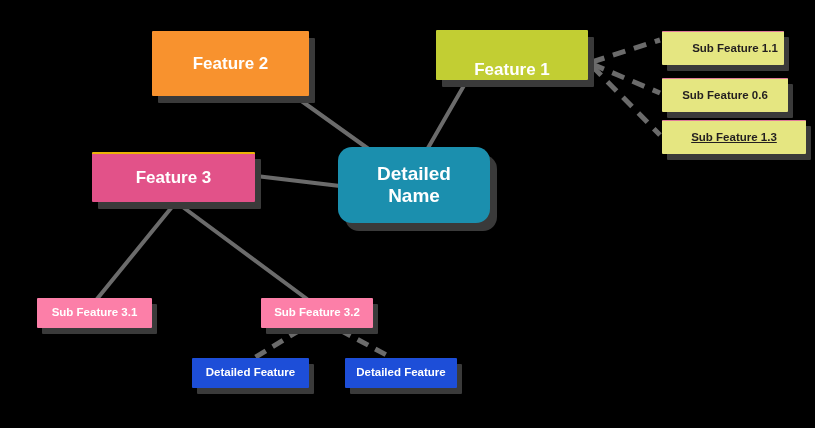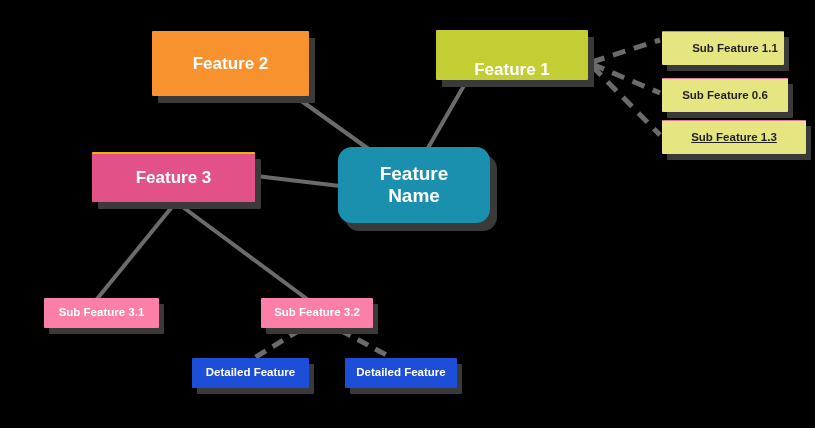--- a/index.html
+++ b/index.html
@@ -132,26 +132,26 @@
   <div class="node n-sub-yellow" style="left:662px; top:120px; width:144px; height:34px;text-decoration:underline;">
     <span class="node-label">Sub Feature 1.3</span>
   </div>
 
   <div class="node n-feature c-magenta" style="left:92px; top:152px; width:163px; height:50px;">
     <span class="node-label">Feature 3</span>
   </div>
 
   <div class="node n-center" style="left:338px; top:147px; width:152px; height:76px;">
     <span class="node-label">
-      <span>Feature</span><br>
+      <span>Detailed</span><br>
       <span>Name</span>
     </span>
   </div>
 
-  <div class="node n-sub-pink" style="left:37px; top:298px; width:115px; height:30px;margin-left:7px;">
+  <div class="node n-sub-pink" style="left:37px; top:298px; width:115px; height:30px;">
     <span class="node-label">Sub Feature 3.1</span>
   </div>
 
   <div class="node n-sub-pink" style="left:261px; top:298px; width:112px; height:30px;">
     <span class="node-label">Sub Feature 3.2</span>
   </div>
 
   <div class="node n-detail" style="left:192px; top:358px; width:117px; height:30px;">
     <span class="node-label">Detailed Feature</span>
   </div>

